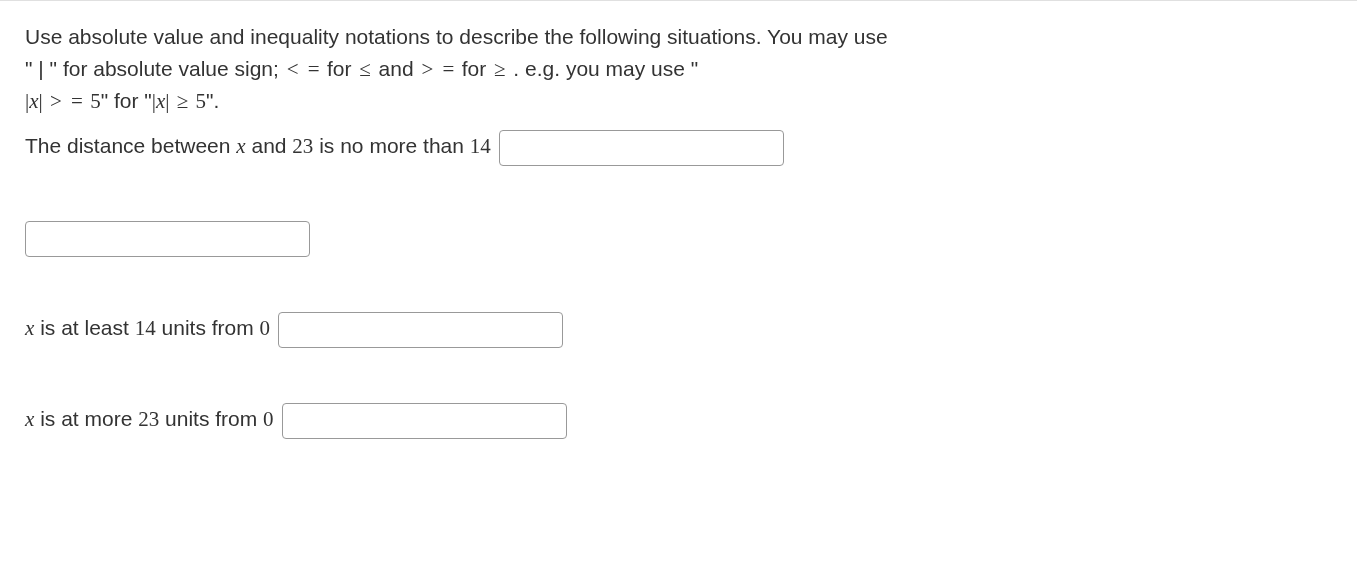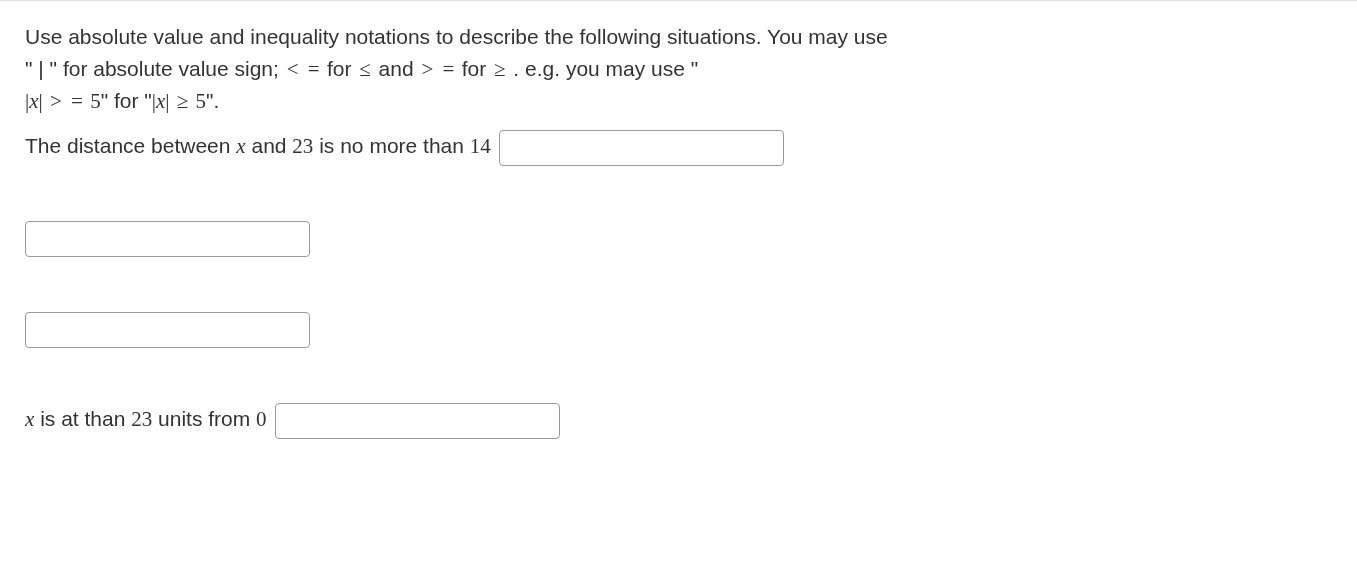--- a/index.html
+++ b/index.html
@@ -71,21 +71,24 @@
     <span>The distance between </span><span class="mathvar">x</span><span> and </span><span class="mathnum">23</span><span> is no more than </span><span class="mathnum">14</span>
   </span>
   <input type="text" style="">
 </div>
 
 <div class="question-row">
   <input type="text" style="">
 </div>
 
 <div class="question-row">
+  <span class="question-text">
+    <span class="mathvar">x</span><span> is at least </span><span class="mathnum">14</span><span> units from </span><span class="mathnum">0</span>
+  </span>
   <input type="text" style="">
 </div>
 
 <div class="question-row">
   <span class="question-text">
-    <span class="mathvar">x</span><span> is at than </span><span class="mathnum">23</span><span> units from </span><span class="mathnum">0</span>
+    <span class="mathvar">x</span><span> is at more </span><span class="mathnum">23</span><span> units from </span><span class="mathnum">0</span>
   </span>
   <input type="text" style="">
 </div>
 
 </body></html>

